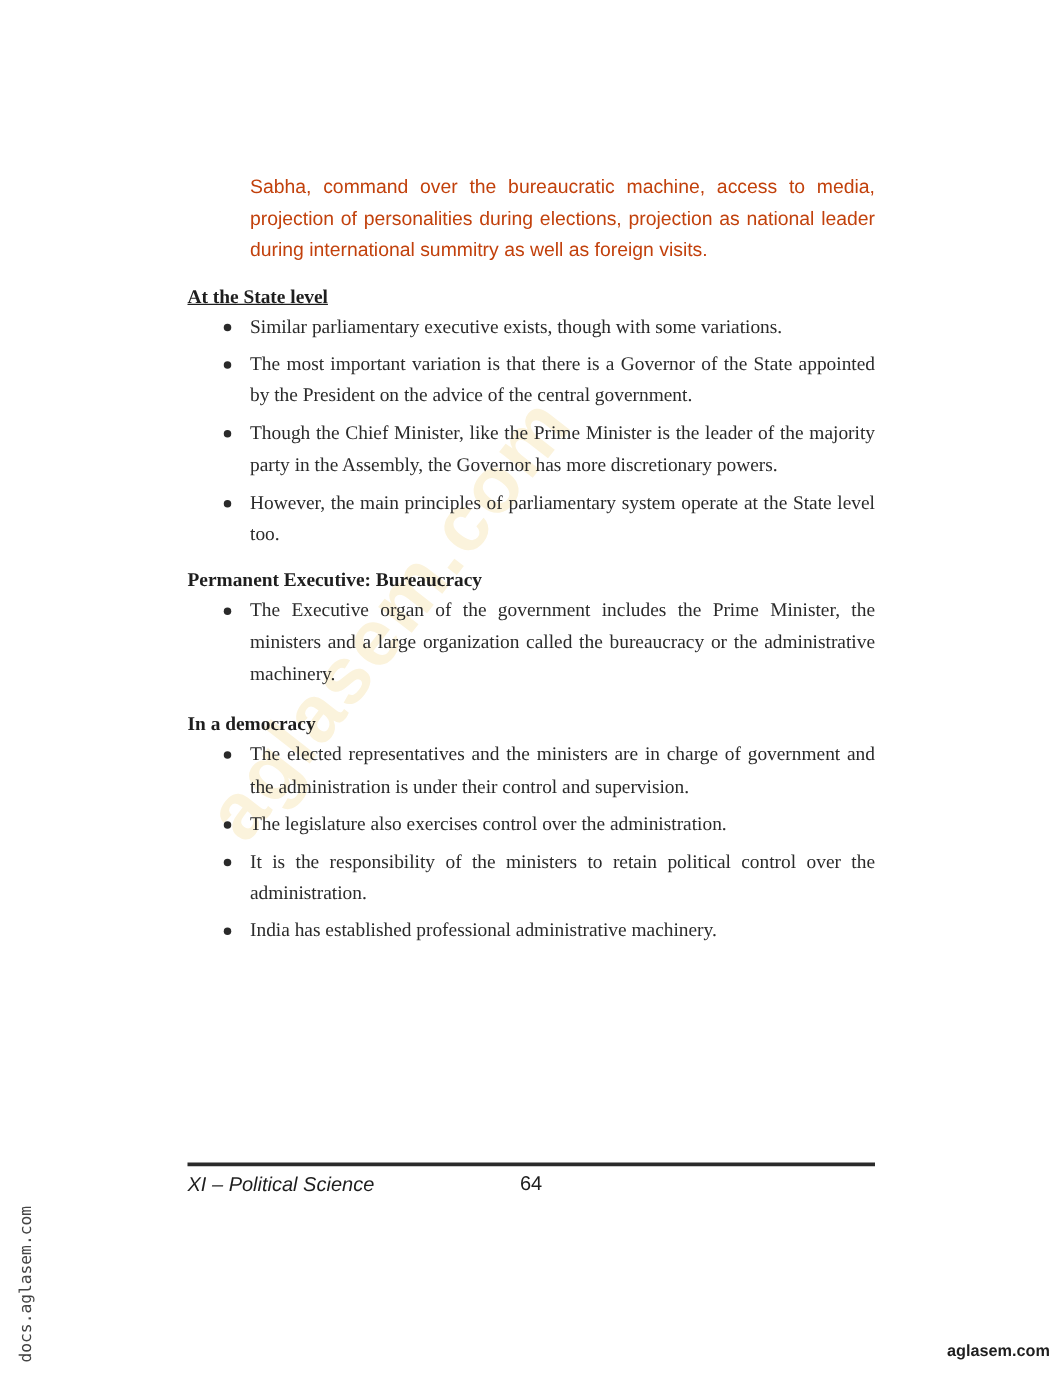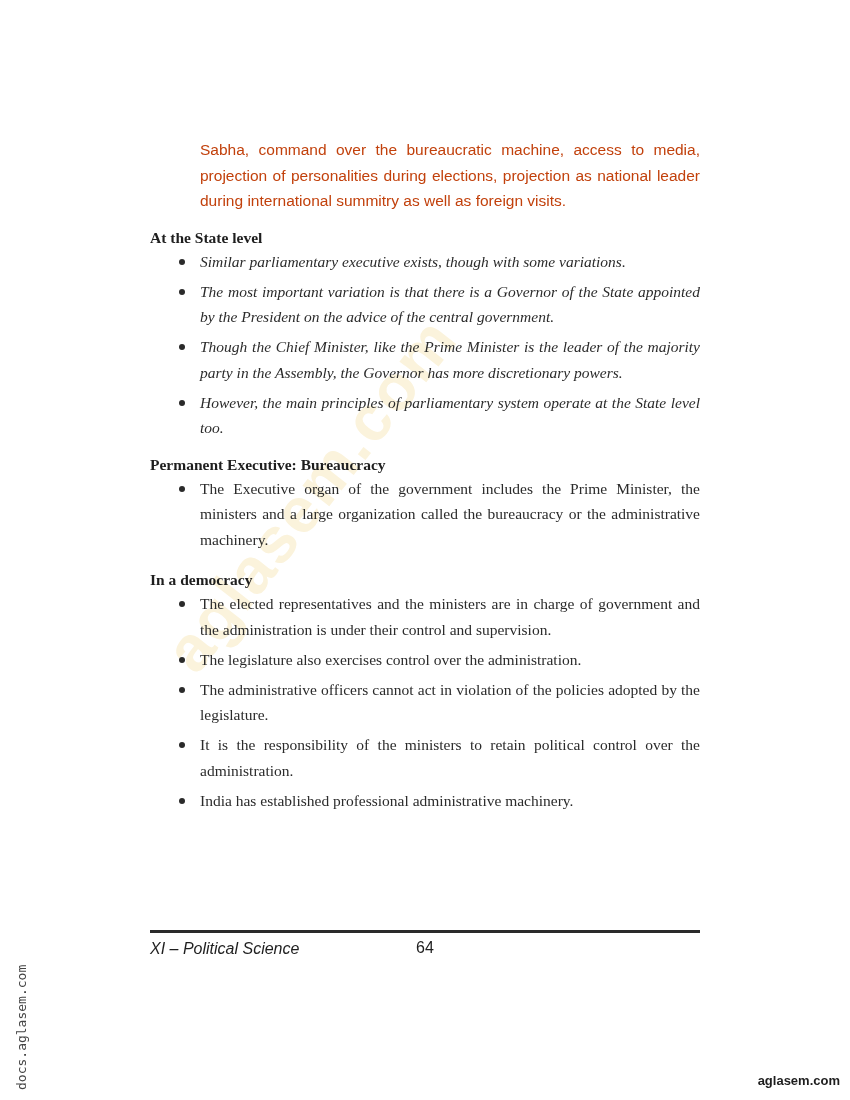--- a/index.html
+++ b/index.html
@@ -75,22 +75,22 @@
     }
     ul.bullets li .dot {
       position: absolute;
       left: 29px;
       top: 10px;
       width: 6px;
       height: 6px;
       border-radius: 50%;
       background: #2a2a2a;
     }
-    .sec1-head { margin-top: 13px; }
-    .sec1-list { margin-top: 6px; font-style: italic; }
+    .sec1-head { margin-top: 13px; text-decoration: underline; }
+    .sec1-list { margin-top: 6px; }
     .sec2-head { margin-top: 13px; }
     .sec2-list { margin-top: 6px; }
     .sec3-head { margin-top: 17px; }
     .sec3-list { margin-top: 6px; }
 
     .footer-rule {
       position: absolute;
       left: 150px;
       top: 930px;
       width: 550px;
@@ -157,21 +157,20 @@
 
     <h3 class="heading sec2-head">Permanent Executive:  Bureaucracy</h3>
     <ul class="bullets sec2-list">
       <li><span class="dot"></span><span>The Executive organ of the government includes the Prime Minister, the ministers and a large organization called the bureaucracy or the administrative machinery.</span></li>
     </ul>
 
     <h3 class="heading sec3-head">In a democracy</h3>
     <ul class="bullets sec3-list">
       <li><span class="dot"></span><span>The elected representatives and the ministers are in charge of government and the administration is under their control and supervision.</span></li>
       <li><span class="dot"></span><span>The legislature also exercises control over the administration.</span></li>
-      <li><span class="dot"></span><span>The administrative officers cannot act in violation of the policies adopted by the legislature.</span></li>
       <li><span class="dot"></span><span>It is the responsibility of the ministers to retain political control over the administration.</span></li>
       <li><span class="dot"></span><span>India has established professional administrative machinery.</span></li>
     </ul>
   </div>
 
   <div class="footer-rule"></div>
   <div class="footer-subject">XI – Political Science</div>
   <div class="footer-page">64</div>
 
   <div class="side-url">docs.aglasem.com</div>

